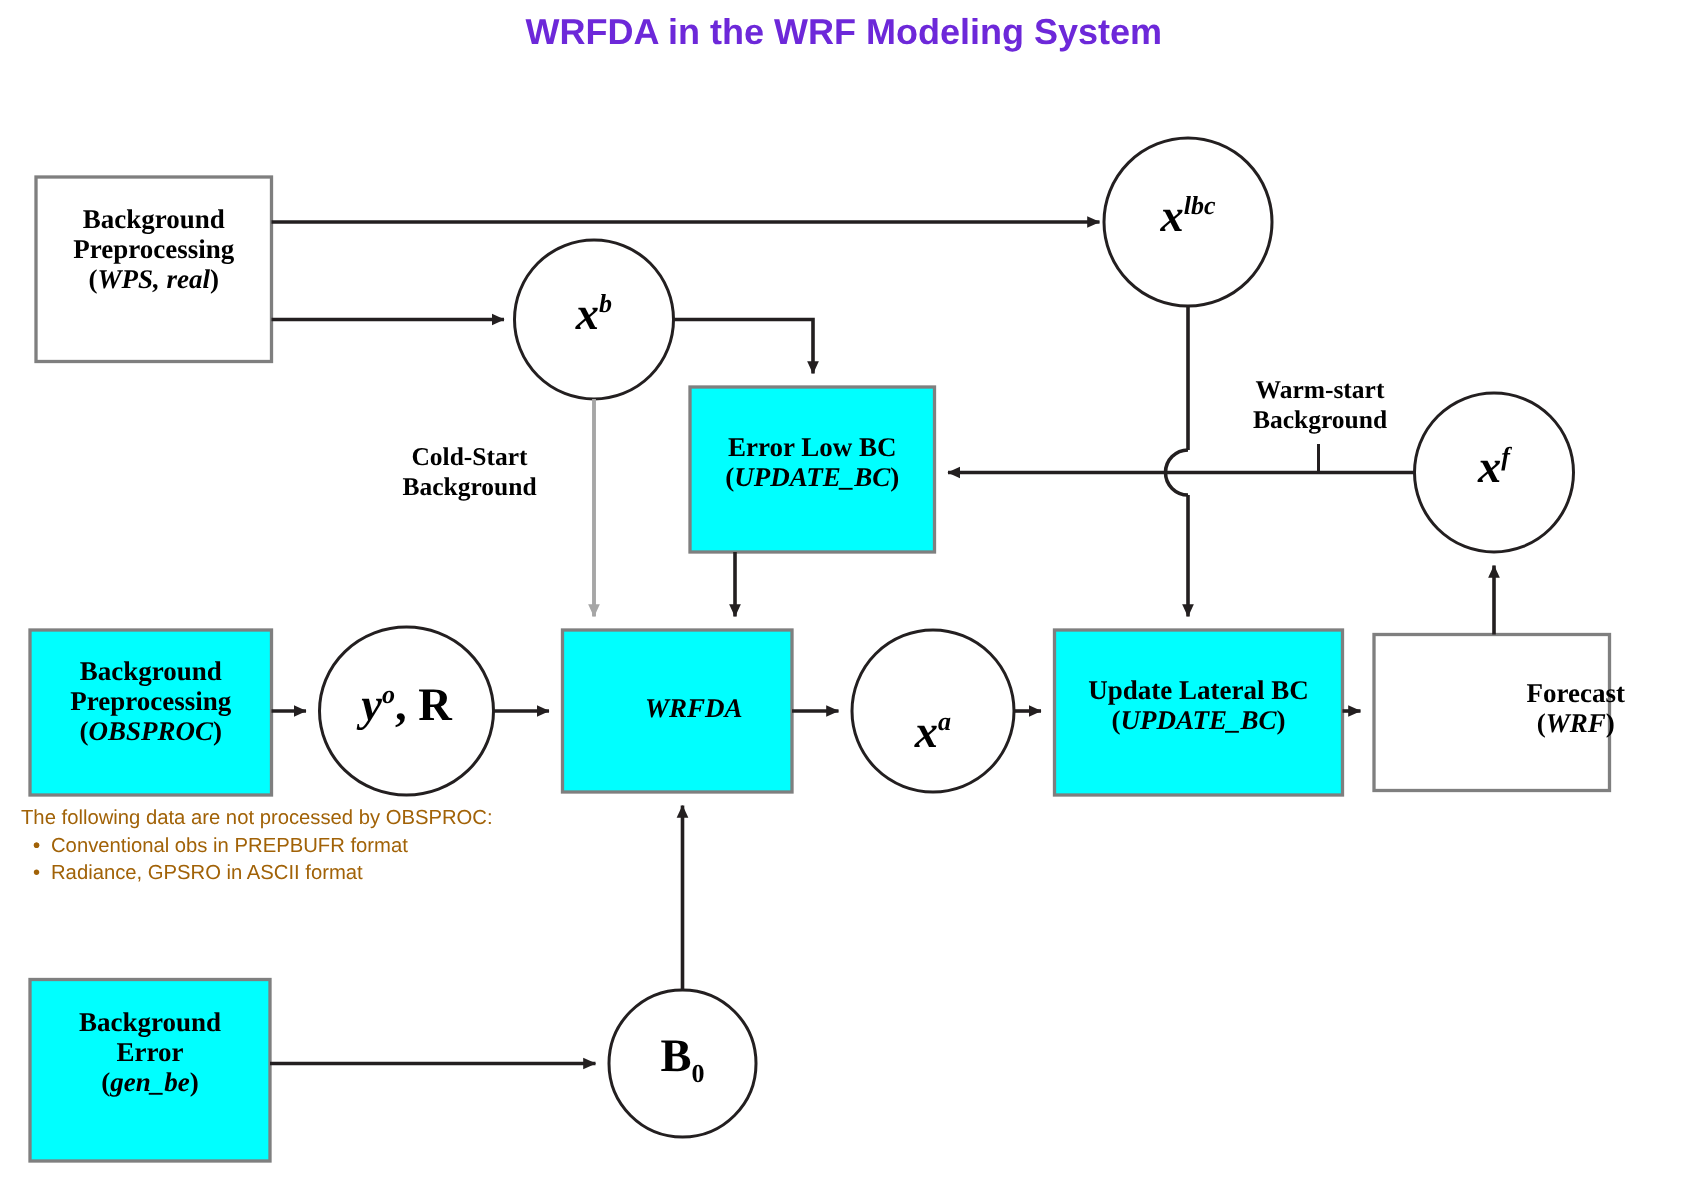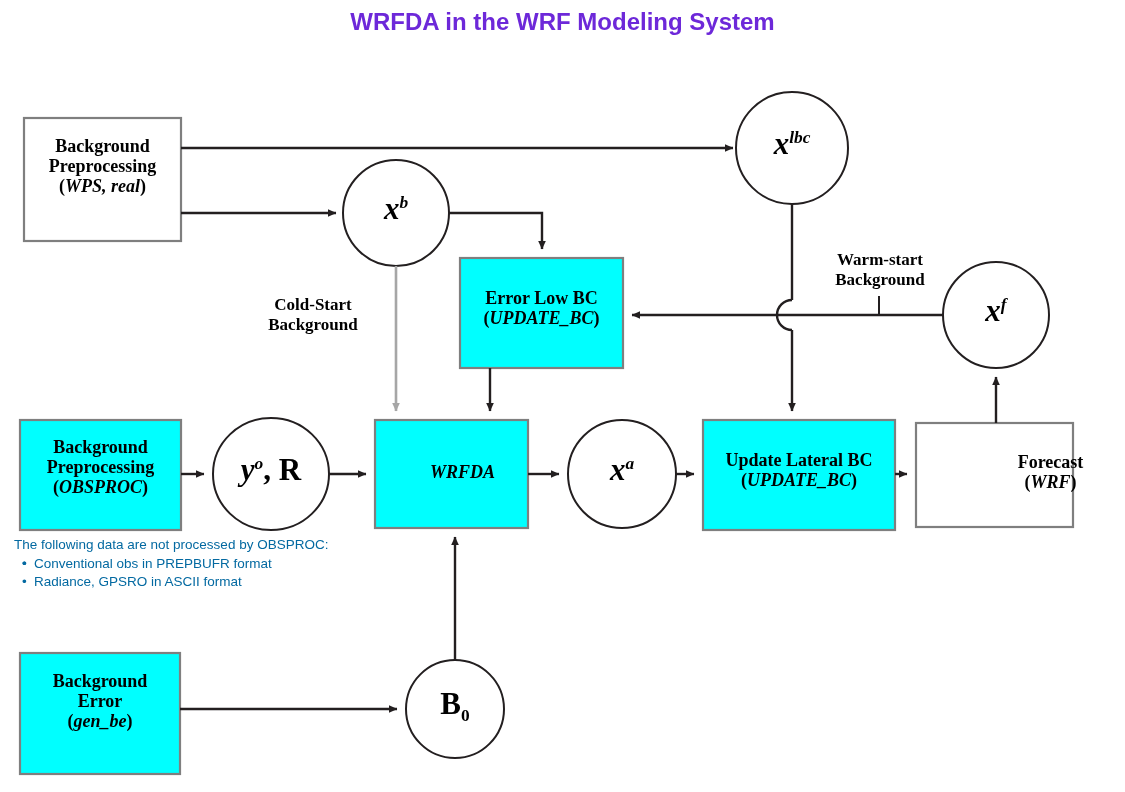--- a/index.html
+++ b/index.html
@@ -81,21 +81,21 @@
     color: #000000;
     pointer-events: none;
   }
   
   #obs-note {
     position: absolute;
     left: 14px;
     top: 536px;
     width: 420px;
     font-family: "Liberation Sans", sans-serif;
-    color: #0369a1;
+    color: #a16207;
     font-size: 13.5px;
     line-height: 1.32;
   }
   #obs-note .note-head { margin: 0 0 1px 0; }
   #obs-note ul { list-style: none; margin: 0; padding: 0; }
   #obs-note li { position: relative; padding-left: 20px; margin: 0; }
   #obs-note li .bul {
     position: absolute;
     left: 8px;
     top: 0;
@@ -232,21 +232,21 @@
   </div>
 
   <div class="node-label" style="left:946px; top:294px; width:100px;">
     <span class="sym"><span>x</span><sup>f</sup></span>
   </div>
 
   <div class="node-label" style="left:211px; top:453px; width:120px;">
     <span class="sym"><span>y</span><sup>o</sup><span class="upr">, R</span></span>
   </div>
 
-  <div class="node-label" style="left:572px; top:453px; width:100px;">
+  <div class="node-label" style="left:572px; top:471px; width:100px;">
     <span class="sym"><span>x</span><sup>a</sup></span>
   </div>
 
   <div class="node-label" style="left:405px; top:687px; width:100px;">
     <span class="sym"><span class="upr">B</span><sub>0</sub></span>
   </div>
 
   <div class="edge-label" style="left:238px; top:295px; width:150px;">
     <div>Cold-Start</div>
     <div>Background</div>

